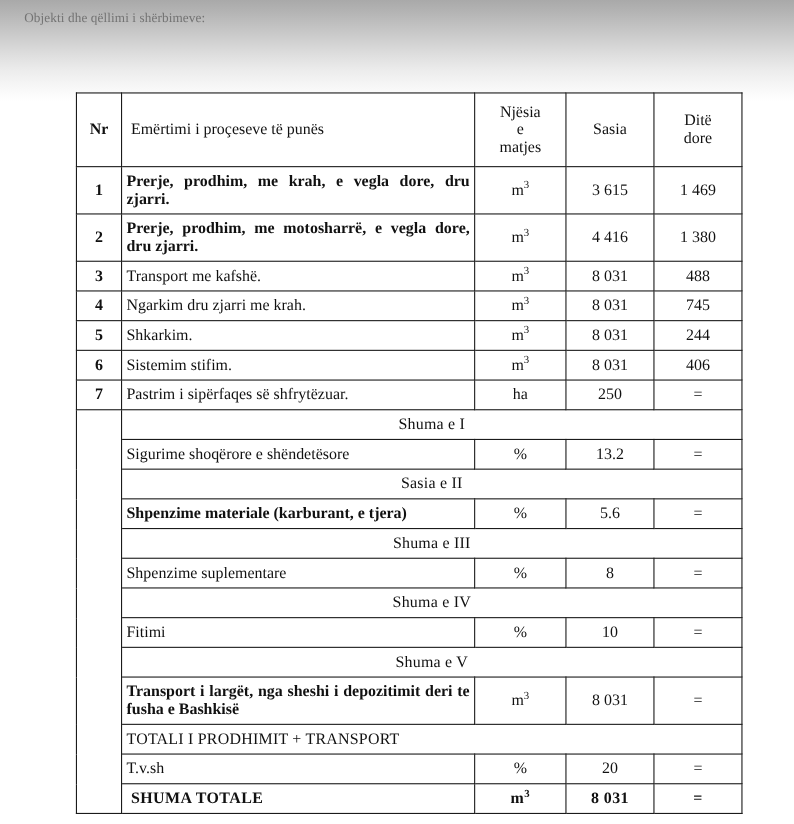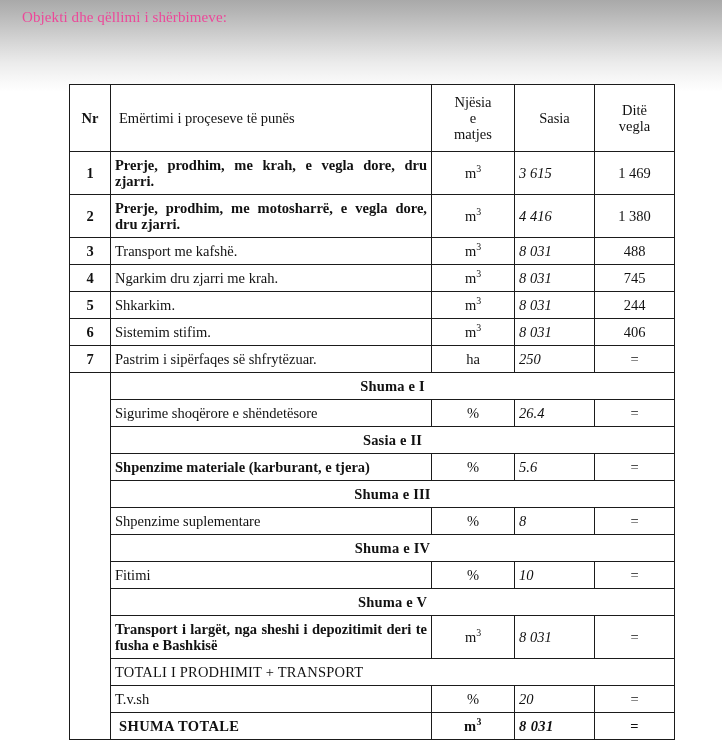--- a/index.html
+++ b/index.html
@@ -27,22 +27,22 @@
         #dcdcdc 52%,
         #ebebeb 68%,
         #f6f6f6 84%,
         #ffffff 100%);
     z-index: 0;
   }
   #doc-title {
     position: absolute;
     left: 22px;
     top: 9px;
-    font-size: 15px;
-    color: #ec4899;
+    font-size: 12px;
+    color: #737373;
     letter-spacing: 0.1px;
     white-space: nowrap;
     z-index: 2;
   }
 
   #table-wrap {
     position: absolute;
     left: 69px;
     top: 84px;
     width: 605px;
@@ -66,40 +66,40 @@
   col.c-nr    { width: 41px; }
   col.c-desc  { width: 321px; }
   col.c-unit  { width: 83px; }
   col.c-qty   { width: 80px; }
   col.c-days  { width: 80px; }
 
   .nr        { text-align: center; font-weight: bold; font-size: 15px; }
   .desc      { text-align: left; padding-left: 8px; padding-right: 6px; }
   .desc-just { text-align: justify; text-align-last: left; padding-left: 8px; padding-right: 8px; font-weight: bold; }
   .unit      { text-align: center; }
-  .qty       { text-align: left; font-style: italic; }
+  .qty       { text-align: center; }
   .days      { text-align: center; }
 
   td.head {
     text-align: center;
     font-size: 15px;
     vertical-align: middle;
     padding-top: 5px;
     padding-bottom: 5px;
   }
   td.head.hd-nr   { font-weight: bold; margin-top: 13px; }
   td.head.hd-desc { text-align: left; padding-left: 8px; font-weight: normal; }
 
   .row-tall td { height: 38px; }
   .row-std  td { height: 22px; }
   .row-head td { height: 62px; }
 
   .sum-row {
     text-align: center;
-    font-weight: bold;
+    font-weight: normal;
     font-size: 15.5px;
     letter-spacing: 0.2px;
     margin-left: 24px;
   }
   .small-desc { font-size: 12px; font-weight: bold; }
   .bold-left  { font-weight: normal; text-align: left; padding-left: 8px; font-size: 13px; letter-spacing: 0.2px; }
   .total-row  { font-weight: bold; font-size: 16px; letter-spacing: 0.4px; }
   .total-row .desc { padding-left: 8px; margin-top: 32px; }
   sup { font-size: 0.68em; vertical-align: super; line-height: 0; }
 </style>
@@ -125,21 +125,21 @@
         <td class="head hd-nr">Nr</td>
         <td class="head hd-desc">Emërtimi i proçeseve të punës</td>
         <td class="head">
           <div>Njësia</div>
           <div>e</div>
           <div>matjes</div>
         </td>
         <td class="head">Sasia</td>
         <td class="head">
           <div>Ditë</div>
-          <div>vegla</div>
+          <div>dore</div>
         </td>
       </tr>
 
       <tr class="row-tall">
         <td class="nr">1</td>
         <td class="desc-just">Prerje, prodhim, me  krah, e vegla dore, dru zjarri.</td>
         <td class="unit"><span>m</span><sup>3</sup></td>
         <td class="qty">3 615</td>
         <td class="days">1 469</td>
       </tr>
@@ -193,21 +193,21 @@
       </tr>
 
       <tr class="row-std">
         <td class="nr" rowspan="13"></td>
         <td class="sum-row" colspan="4">Shuma e I</td>
       </tr>
 
       <tr class="row-std">
         <td class="desc">Sigurime shoqërore e shëndetësore</td>
         <td class="unit">%</td>
-        <td class="qty">26.4</td>
+        <td class="qty">13.2</td>
         <td class="days">=</td>
       </tr>
 
       <tr class="row-std">
         <td class="sum-row" colspan="4">Sasia e II</td>
       </tr>
 
       <tr class="row-std">
         <td class="desc small-desc">Shpenzime materiale (karburant, e tjera)</td>
         <td class="unit">%</td>

